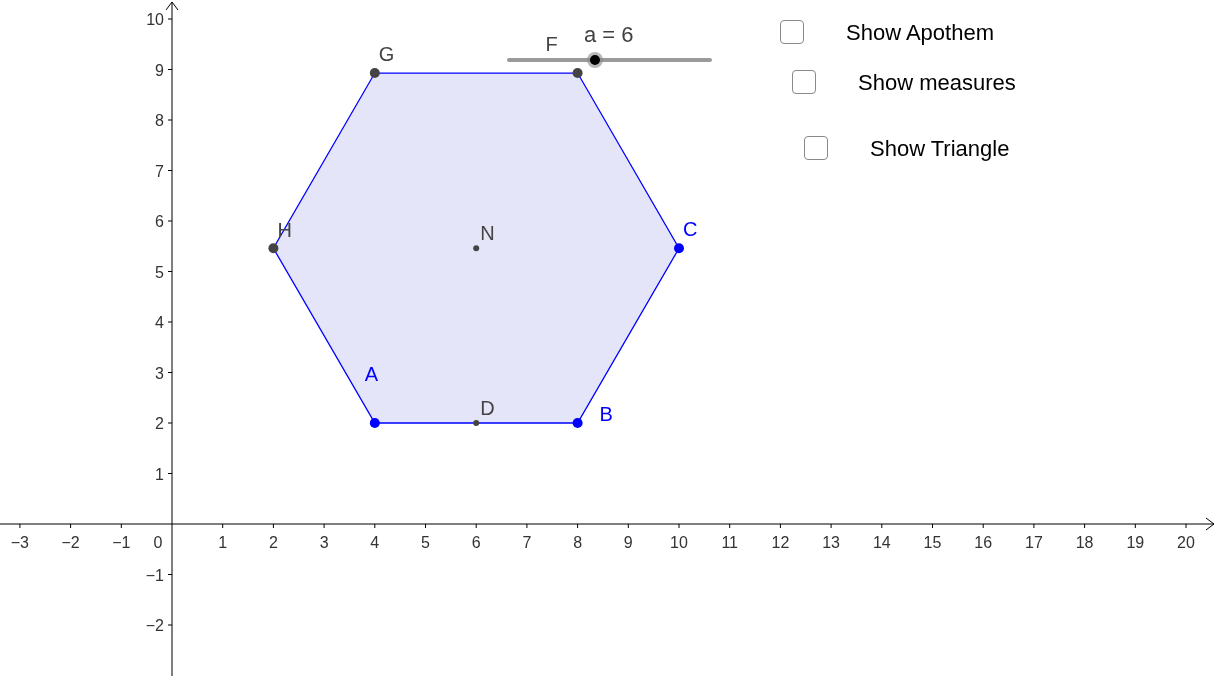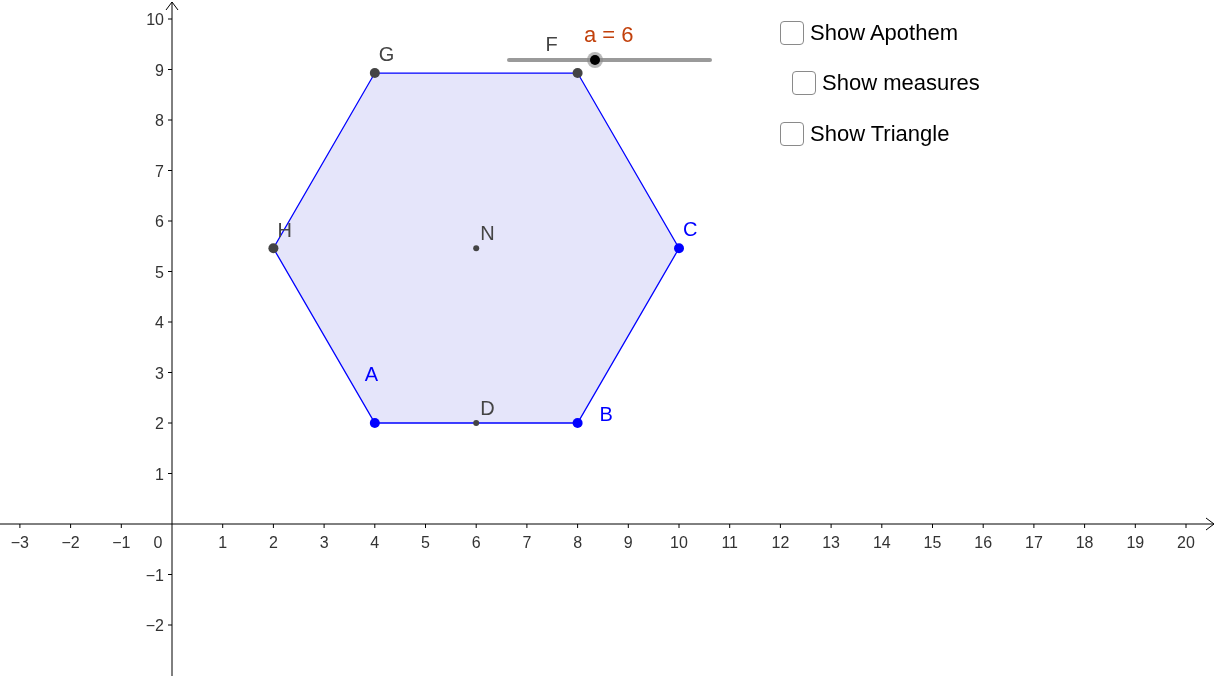--- a/index.html
+++ b/index.html
@@ -1,23 +1,23 @@
 <!DOCTYPE html>
 <html><head>
 <meta charset="utf-8">
 <style>
   html, body { margin:0; padding:0; background:#ffffff; }
   body { width:1217px; height:676px; overflow:hidden; position:relative; font-family:"Liberation Sans", sans-serif; }
   #graphics { position:absolute; left:0; top:0; width:1217px; height:676px; }
   .tick-label { font-family:"Liberation Sans", sans-serif; font-size:16px; fill:#333; }
   .pt-label { font-family:"Liberation Sans", sans-serif; font-size:20px; }
-  .cb-row { position:absolute; left:780px; display:flex; align-items:center; cursor:pointer; }
+  .cb-row { position:absolute; left:780px; display:flex; cursor:pointer;gap:36px; }
   .cb-box { width:24px; height:24px; border:1px solid #8a8a8a; border-radius:4px; background:#fff; box-sizing:border-box; margin-right:6px; }
   .cb-label { font-size:22px; color:#000; }
-  .slider-label { position:absolute; left:584px; top:22px; font-size:22px; color:#c2410c; }
+  .slider-label { position:absolute; left:584px; top:22px; font-size:22px; color:#404040; }
 </style>
 </head>
 <body>
 
 <svg id="graphics" width="1217" height="676" viewBox="0 0 1217 676">
   <g id="x-ticks">
       <line x1="19.899999999999977" y1="524" x2="19.899999999999977" y2="528" stroke="#000"></line>
       <text x="19.899999999999977" y="548" text-anchor="middle" class="tick-label">−3</text>
       <line x1="70.6" y1="524" x2="70.6" y2="528" stroke="#000"></line>
       <text x="70.6" y="548" text-anchor="middle" class="tick-label">−2</text>
@@ -125,16 +125,16 @@
 <div class="slider-label">a = 6</div>
 
 <div class="cb-row" style="top:20px;">
   <div class="cb-box"></div>
   <span class="cb-label">Show Apothem</span>
 </div>
 <div class="cb-row" style="top:70px;padding-left:12px;">
   <div class="cb-box"></div>
   <span class="cb-label">Show measures</span>
 </div>
-<div class="cb-row" style="top:121px;">
+<div class="cb-row" style="top:136px;margin-left:24px;">
   <div class="cb-box"></div>
   <span class="cb-label">Show Triangle</span>
 </div>
 
 </body></html>

